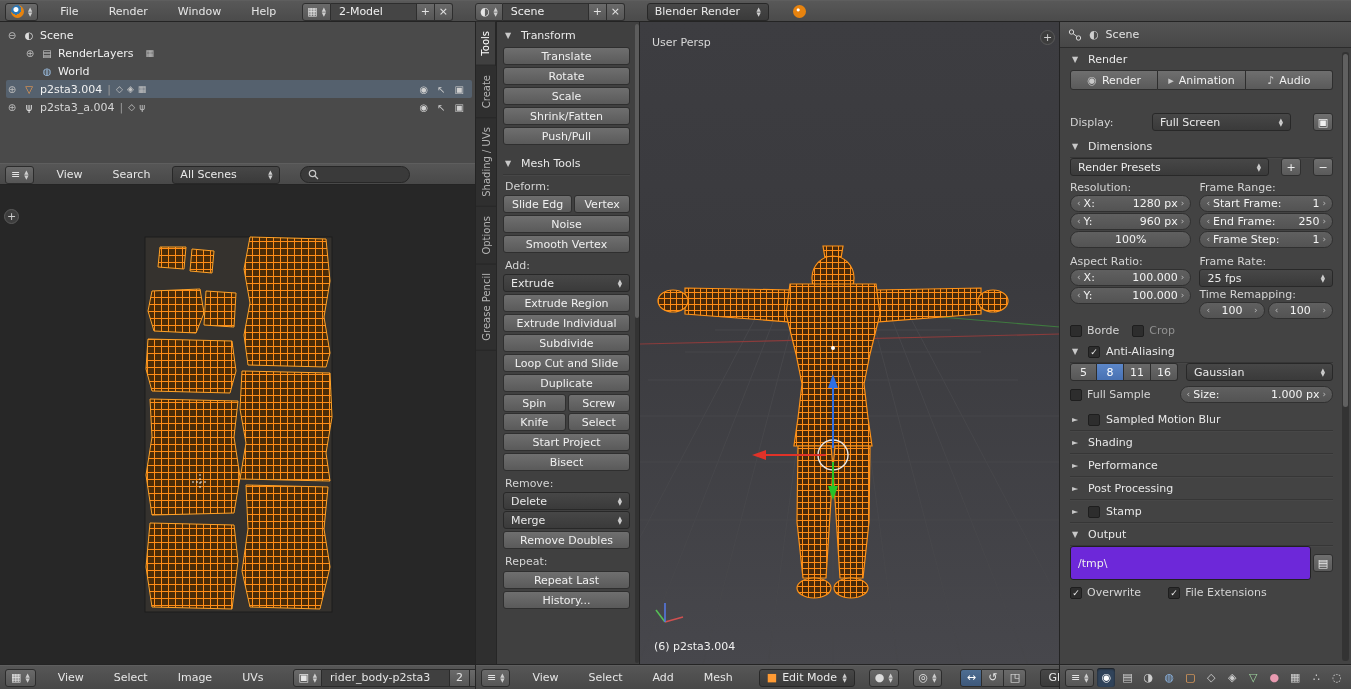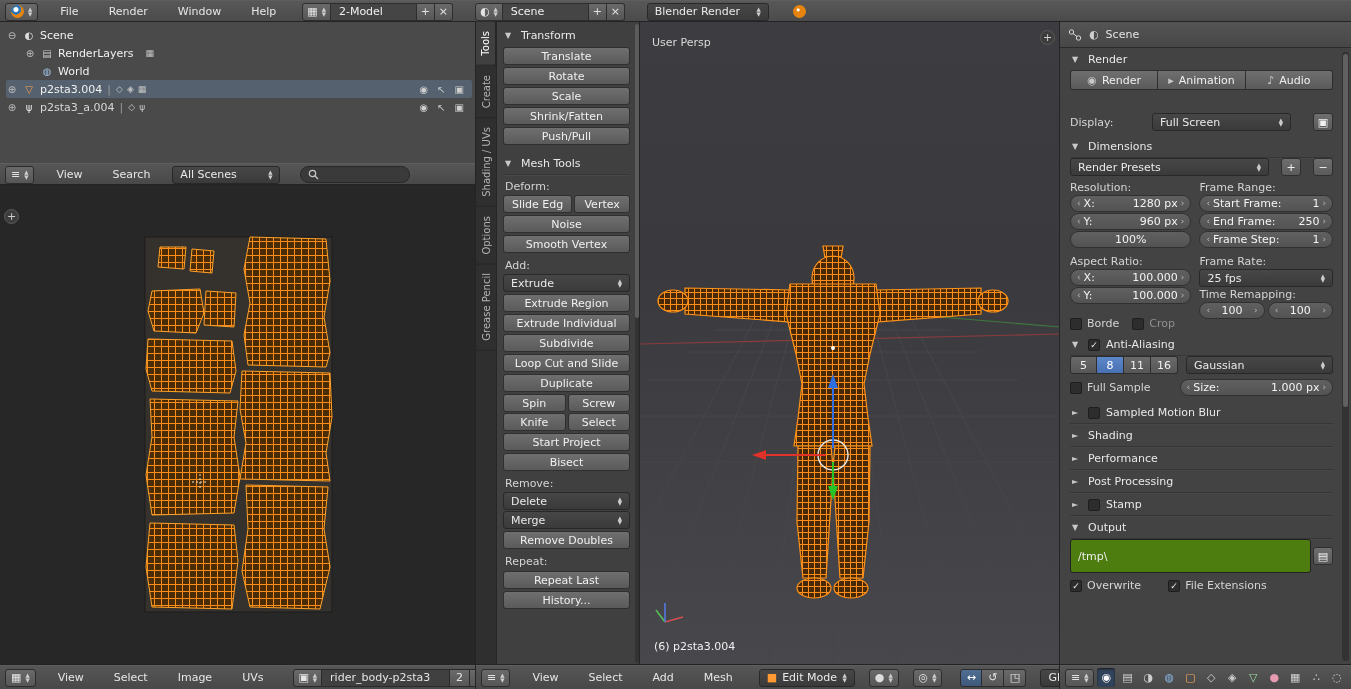--- a/index.html
+++ b/index.html
@@ -116,21 +116,21 @@
 .jgrp .jbtn:first-child{border-left-width:1px;border-radius:3px 0 0 3px}
 .jgrp .jbtn:last-child{border-radius:0 3px 3px 0}
 .seggrp{display:flex}
 .seg{width:27px;height:18px;display:flex;align-items:center;justify-content:center;
   background:linear-gradient(#696969,#575757);border:1px solid #2d2d2d;border-left-width:0;color:#f0f0f0}
 .seggrp .seg:first-child{border-left-width:1px;border-radius:3px 0 0 3px}
 .seggrp .seg:last-child{border-radius:0 3px 3px 0}
 .seg.on{background:linear-gradient(#5c87c9,#4871b2);color:#fff}
 .chkrow{display:flex;align-items:center;gap:5px;margin:3px 0}
 .dim{color:#919191}
-.field{flex:1;display:flex;align-items:center;height:18px;background:#4d7c0f;border:1px solid #222;border-radius:3px;padding:16px 7px;color:#eee}
+.field{flex:1;display:flex;align-items:center;height:18px;background:#6d28d9;border:1px solid #222;border-radius:3px;padding:16px 7px;color:#eee}
 #props-hdr{left:1060px;top:665px;width:291px;height:24px}
 .ptab{display:flex;align-items:center;justify-content:center;width:19px;height:19px;border-radius:3px;font-size:11px;color:#cfcfcf}
 .ptab.on{background:#30435a;box-shadow:inset 0 1px 2px #1a1a1a;color:#fff}
 .pt-world{color:#8db8e8}.pt-obj{color:#ffad5c}.pt-data{color:#9fd79f}.pt-mat{color:#e89ab0}
 
 .vp-label{font-size:11px;color:#dcdcdc}
 </style>
 </head>
 <body>
 
@@ -633,21 +633,21 @@
             <span>X:</span>
             <span class="pv">100.000</span>
             <span class="pa">›</span>
           </div>
           <div class="pill">
             <span class="pa">‹</span>
             <span>Y:</span>
             <span class="pv">100.000</span>
             <span class="pa">›</span>
           </div>
-          <div class="chkrow" style="margin-top:13px">
+          <div class="chkrow" style="margin-top:20px">
             <span class="chk">
                 <i>✓</i>
               </span>
             <span class="lab">Borde</span>
             <span class="chk" style="margin-left:8px">
                 <i>✓</i>
               </span>
             <span class="lab dim">Crop</span>
           </div>
         </div>

